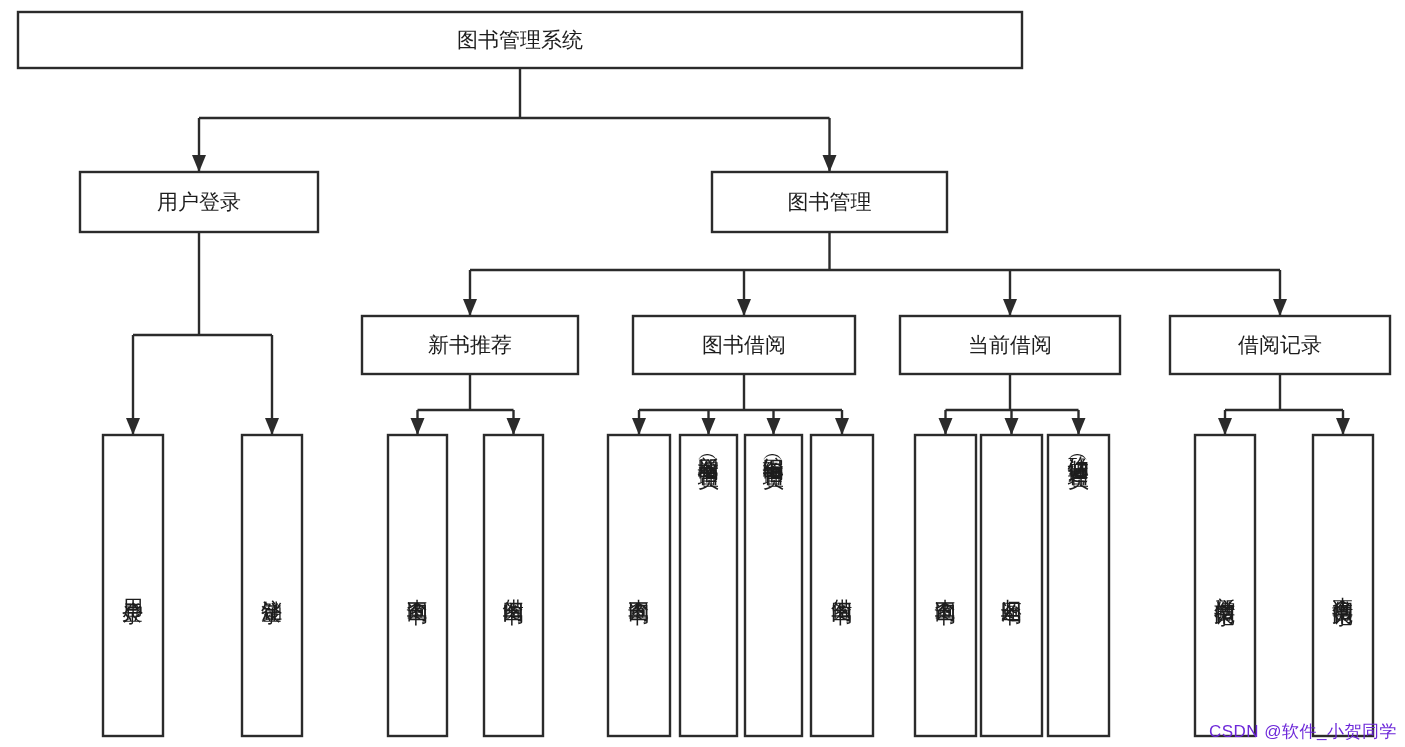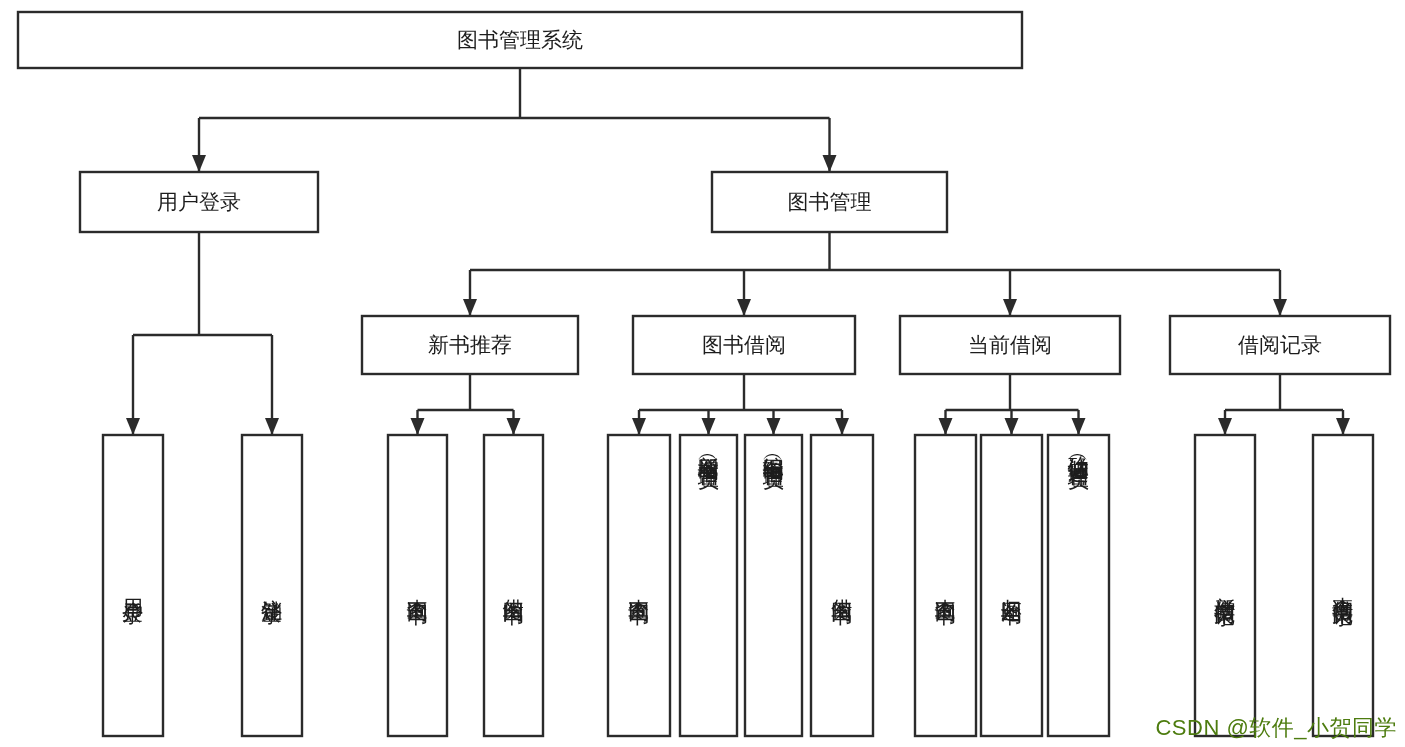--- a/index.html
+++ b/index.html
@@ -69,22 +69,22 @@
   .vlabel.top-align {
     justify-content: flex-start;
     padding-top: 4px;
     box-sizing: border-box;
   }
   #watermark {
     position: absolute;
     right: 8px;
     bottom: 4px;
     font-family: "Liberation Sans", "DejaVu Sans", sans-serif;
-    font-size: 22px;
-    color: #4d7c0f;
+    font-size: 17px;
+    color: #6d28d9;
     letter-spacing: 0.5px;
     white-space: pre;
   }
 </style>
 </head>
 <body>
 
 <div id="diagram-root">
   <svg id="tree-svg" viewBox="0 0 1405 747" xmlns="http://www.w3.org/2000/svg">
     <g id="connectors-layer">

